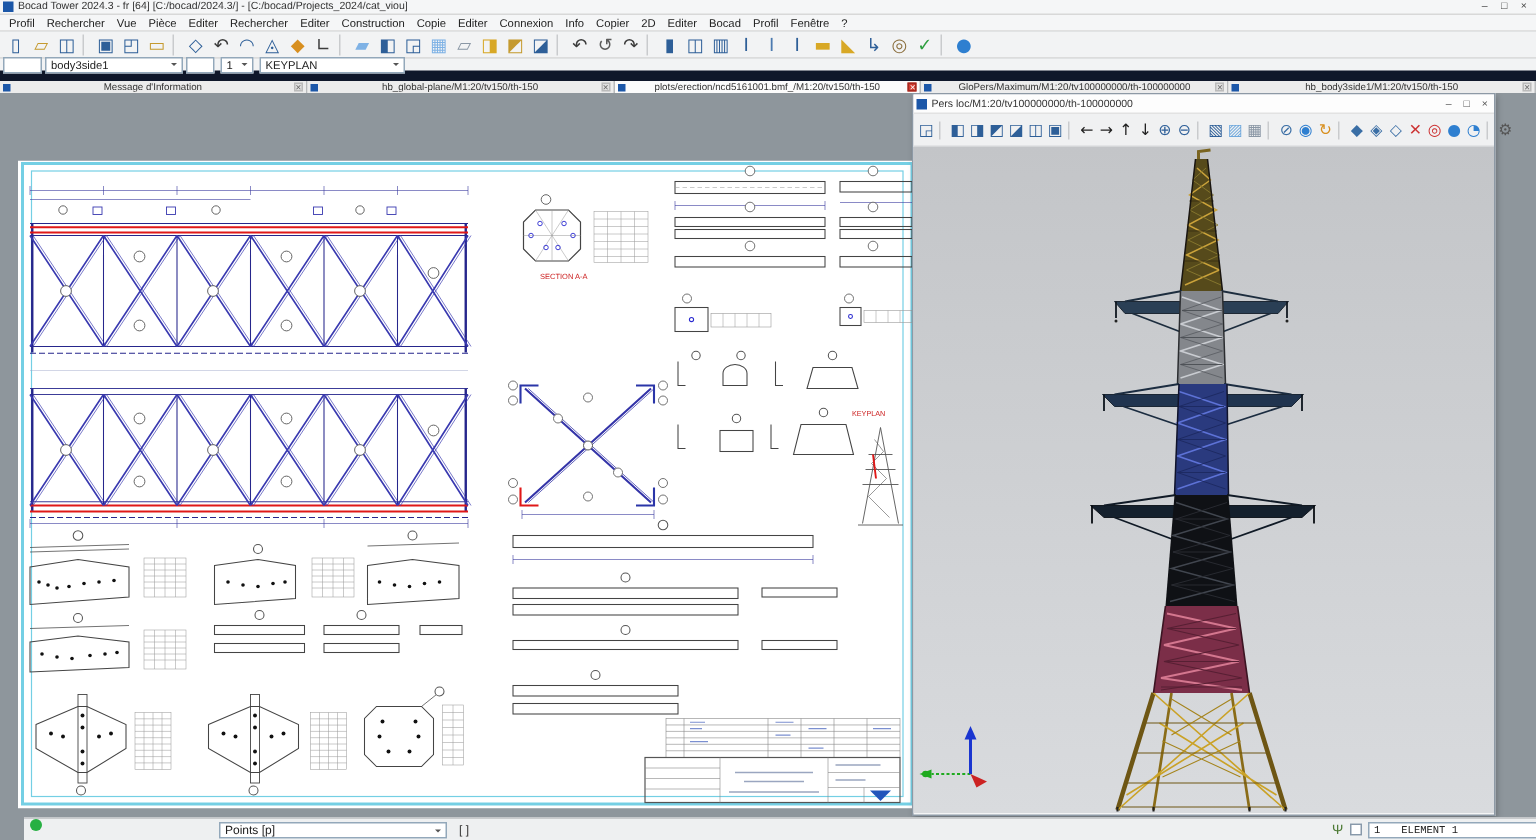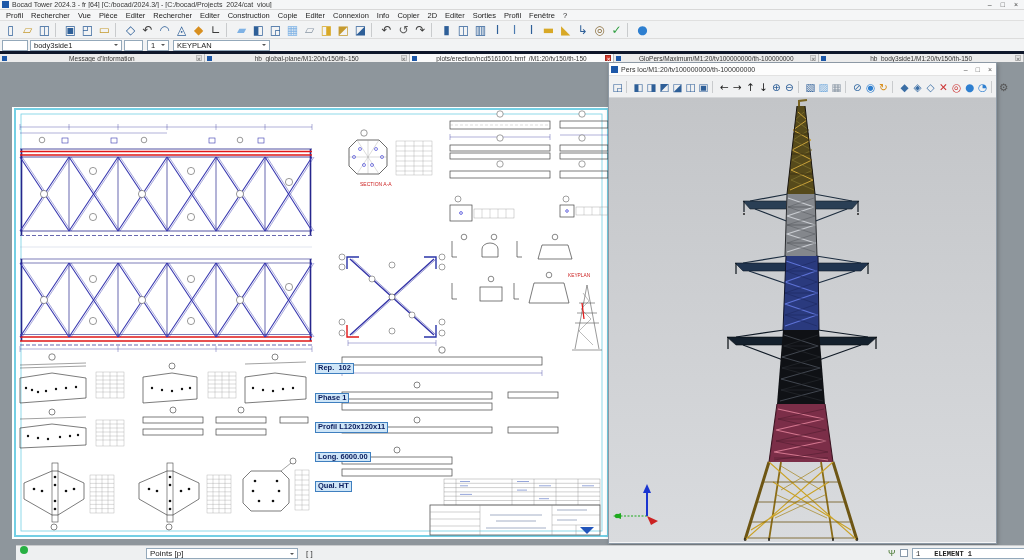--- a/index.html
+++ b/index.html
@@ -16,21 +16,21 @@
   #menubar{position:absolute;left:0;top:10px;width:1024px;height:11px;background:#f5f6f7;
     border-bottom:1px solid #e0e0e0;display:flex;align-items:center;font-size:7.5px;color:#222;padding-left:2px}
   #menubar .menu-item{padding:0 4px;line-height:11px;white-space:nowrap}
   
   #toolbar1{position:absolute;left:0;top:21px;width:1024px;height:18px;background:#f2f3f4;
     border-bottom:1px solid #dcdcdc;display:flex;align-items:center;padding-left:2px}
   .icon{display:inline-flex;width:17px;height:16px;align-items:center;justify-content:center;
     font:12px "DejaVu Sans",sans-serif;flex:none;cursor:default}
   .icon-sep{width:5px;height:14px;border-left:1px solid #c9cbcd;margin:0 2px;flex:none}
   #toolbar2{position:absolute;left:0;top:39px;width:1024px;height:15px;background:#f2f3f4;
-    border-bottom:3px solid #0f172a;display:flex;align-items:center;font-size:7.5px;color:#222}
+    border-bottom:7px solid #0f172a;display:flex;align-items:center;font-size:7.5px;color:#222}
   .field{height:11px;background:#fff;border:1px solid #93a8ba}
   .combo{position:relative;height:11px;background:#fff;border:1px solid #93a8ba;
     display:flex;align-items:center;padding:0 12px 0 3px;white-space:nowrap;overflow:hidden}
   .combo::after{content:"";position:absolute;right:3px;top:3.5px;border:2.6px solid transparent;border-top-color:#555}
   
   #tabbar{position:absolute;left:0;top:54px;width:1024px;height:8px;background:#dfe1e3;display:flex}
   .tab{width:204.8px;height:8px;border-right:1px solid #b8babc;background:#ececec;display:flex;
     align-items:center;font-size:6.5px;color:#333;overflow:hidden}
   .tab.active{background:#fbfbfb}
   .tabicon{width:5px;height:5px;background:#1c57a8;margin:0 3px 0 2px;flex:none}
@@ -61,21 +61,21 @@
     background:linear-gradient(180deg,#c3c5c8 0%,#cdcfd2 45%,#d9dbde 100%)}
   
   #statusbar{position:absolute;left:16px;top:545px;width:1024px;height:15px;background:#eef0f1;
     border-top:1px solid #c9cbcd;display:flex;align-items:flex-start;font-size:8px;color:#222}
   #statdot{width:8px;height:8px;border-radius:50%;background:#27b043;margin-left:4px;flex:none}
   #modecombo{position:absolute;left:130px;top:2px;width:152px}
   #coords{position:absolute;left:290px;top:3px;font-size:8px;color:#333}
   #treeicon{position:absolute;left:872px;top:1.5px;font-size:9px;color:#4c7a34}
   #elemcheck{position:absolute;left:884px;top:3px;width:8px;height:8px;background:#fff;border:1px solid #8899aa}
   #elemcombo{position:absolute;left:896px;top:2px;width:126px;font-family:"Liberation Mono",monospace;font-size:7px}
-  #elemcombo b{font-weight:bold;margin-left:14px}
+  #elemcombo b{font-weight:normal;margin-left:14px}
 </style>
 </head>
 <body>
 
 <div id="titlebar">
   <span id="appicon"></span>
   <span id="wintitle">Bocad Tower 2024.3 - fr [64]  [C:/bocad/2024.3/]  -  [C:/bocad/Projects_2024/cat_viou]</span>
   <span id="winctrls">
     <span>–</span>
     <span>□</span>
@@ -92,21 +92,21 @@
     <span class="menu-item">Rechercher</span>
     <span class="menu-item">Editer</span>
     <span class="menu-item">Construction</span>
     <span class="menu-item">Copie</span>
     <span class="menu-item">Editer</span>
     <span class="menu-item">Connexion</span>
     <span class="menu-item">Info</span>
     <span class="menu-item">Copier</span>
     <span class="menu-item">2D</span>
     <span class="menu-item">Editer</span>
-    <span class="menu-item">Sorties</span>
+    <span class="menu-item">Bocad</span>
     <span class="menu-item">Profil</span>
     <span class="menu-item">Fenêtre</span>
     <span class="menu-item">?</span>
   </nav>
 
 <div id="toolbar1">
     <span class="icon" style="color: rgb(46, 95, 152);">▯</span>
     <span class="icon" style="color: rgb(197, 154, 47);">▱</span>
     <span class="icon" style="color: rgb(46, 95, 152);">◫</span>
     <span class="icon-sep"></span>
@@ -500,27 +500,20 @@
       <g stroke="#888" stroke-width="0.4" fill="none">
         <path d="M418 405h50M418 412h50M418 419h50M468 398v30M540 398v30M540 408h48M540 418h48M564 418v10"></path>
       </g>
       <g stroke="#9aa6c0" stroke-width="0.9" fill="none">
         <path d="M478 408h52M484 414h40M474 421h60M545 403h30M545 413h20"></path>
       </g>
       <polygon points="568,420 582,420 575,427" fill="#2255bb"></polygon>
     </g>
   </svg>
 
-  <div id="tooltip">
-    <div class="tline">Rep.  102</div>
-    <div class="tline">Phase 1</div>
-    <div class="tline">Profil L120x120x11</div>
-    <div class="tline">Long. 6000.00</div>
-    <div class="tline">Qual. HT</div>
-  </div>
 
   <div id="viewer">
     <div id="vtitle">
       <span id="vicon"></span>
       <span>Pers loc/M1:20/tv100000000/th-100000000</span>
       <span id="vctrls">
         <span>–</span>
         <span>□</span>
         <span>×</span>
       </span>

